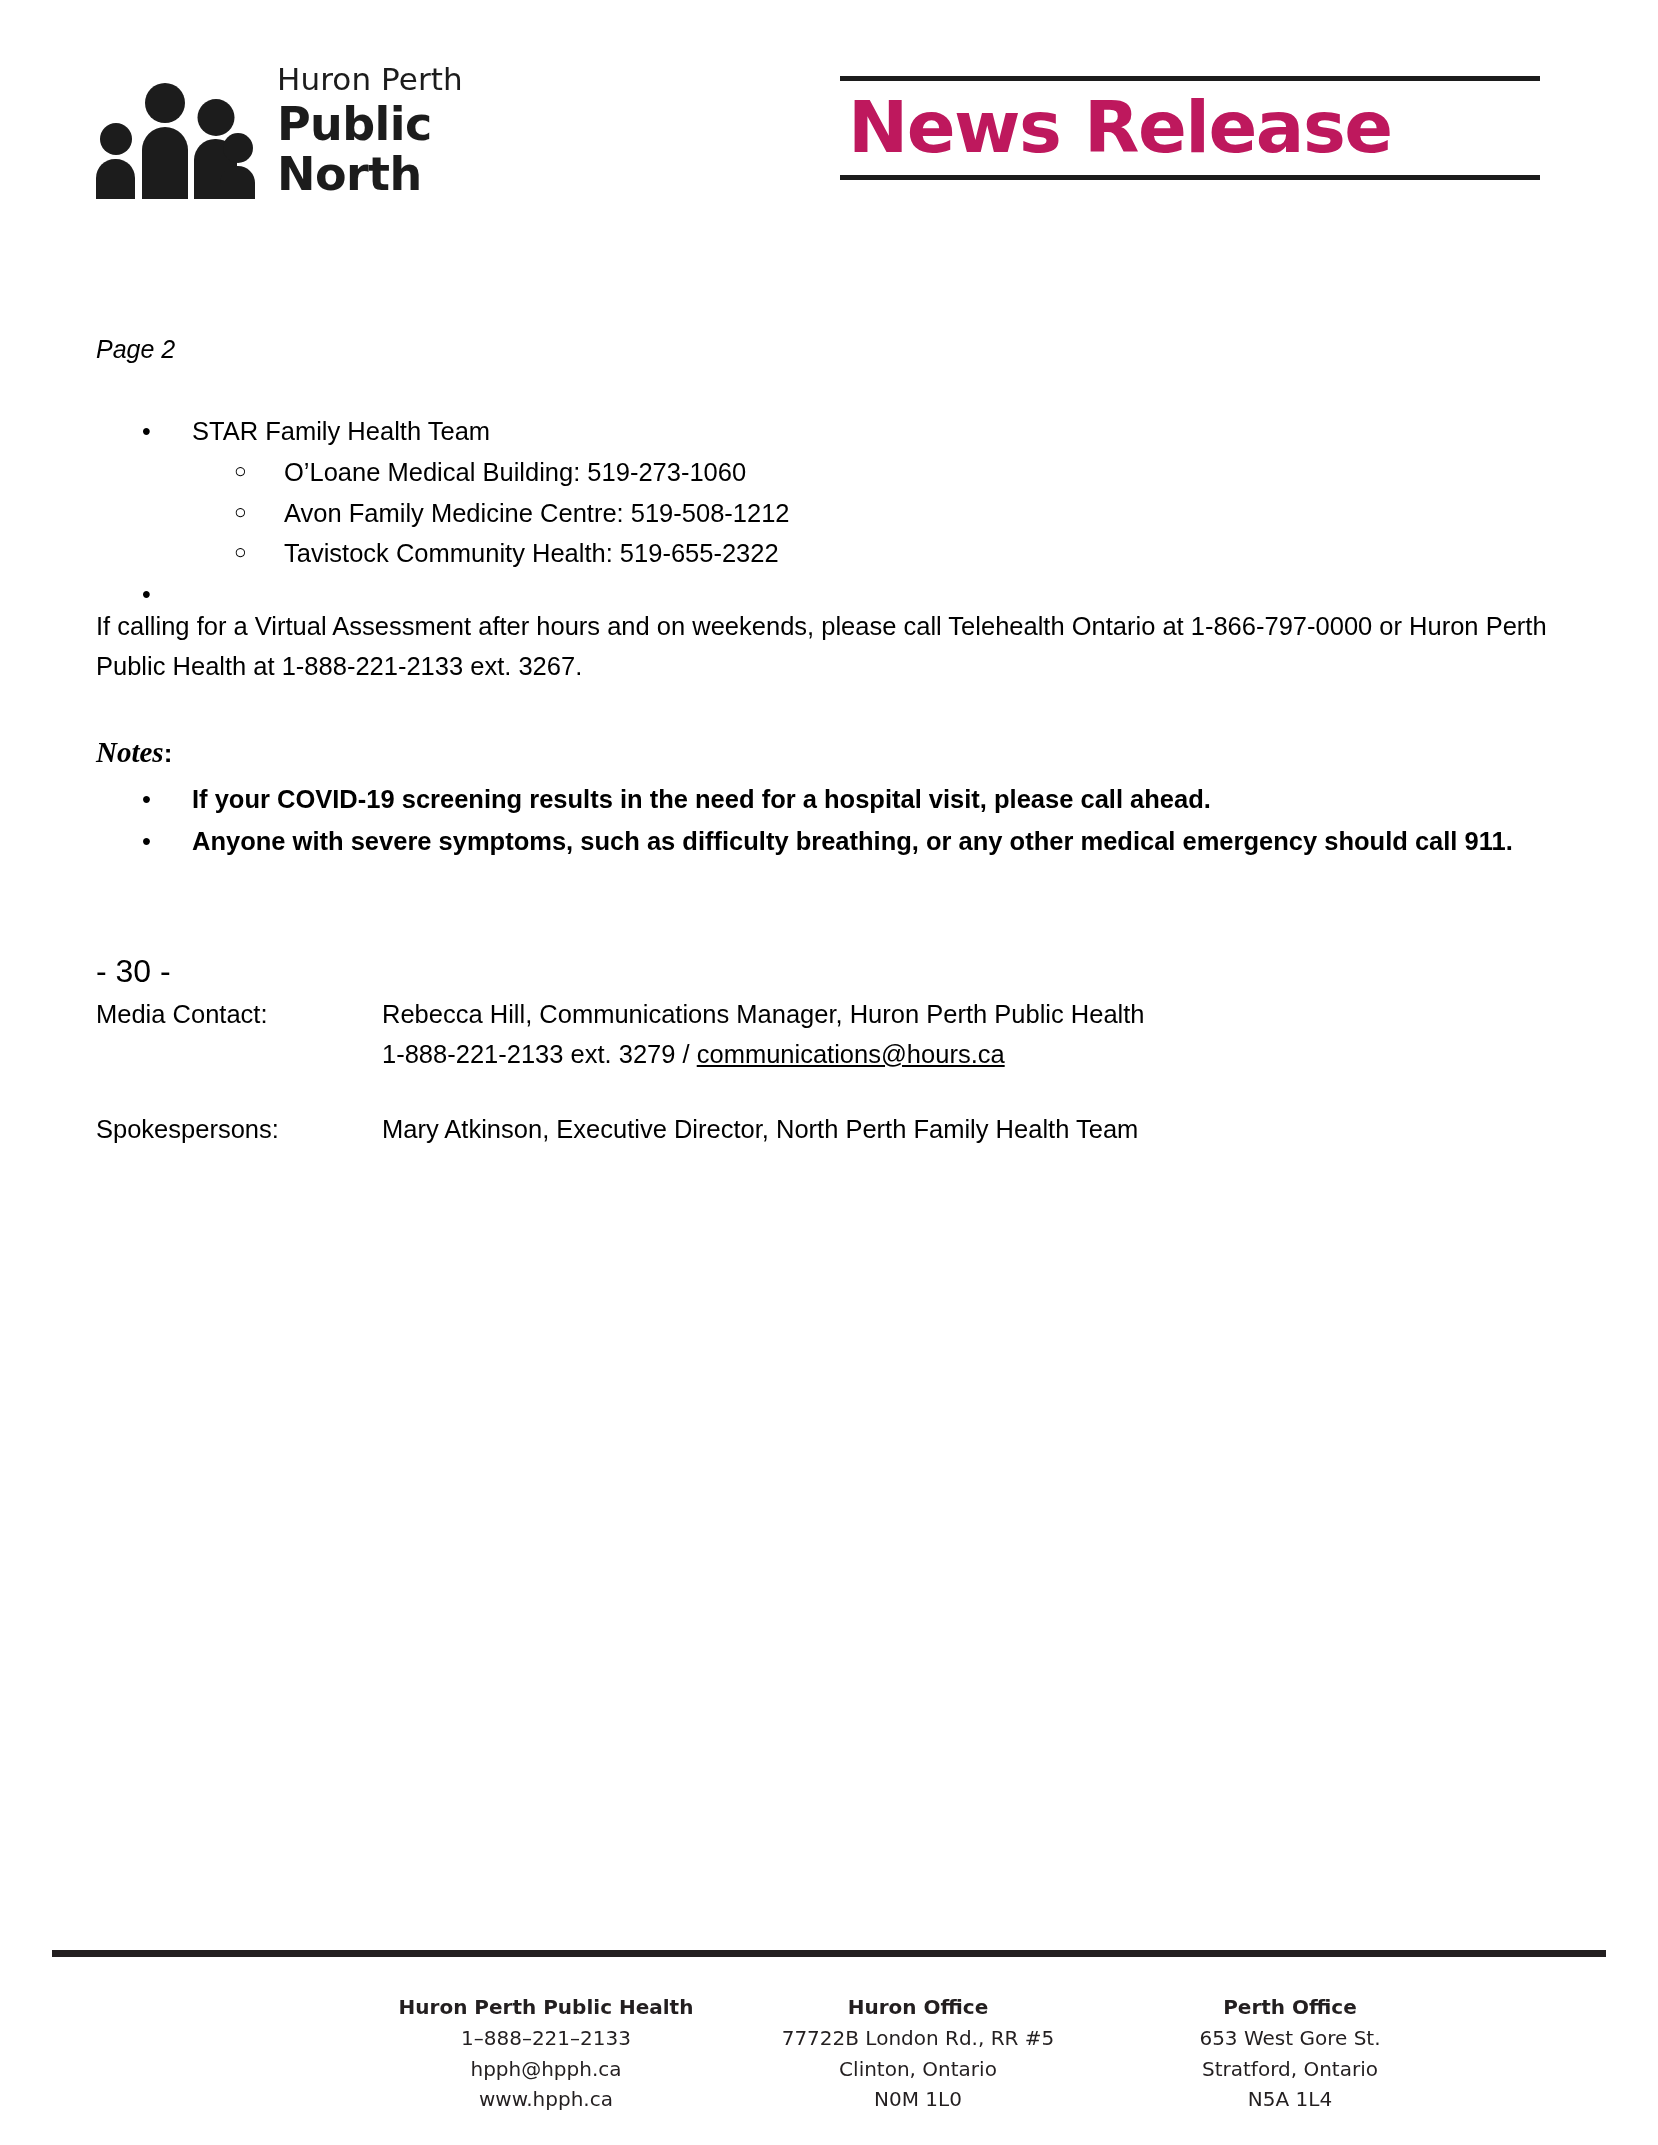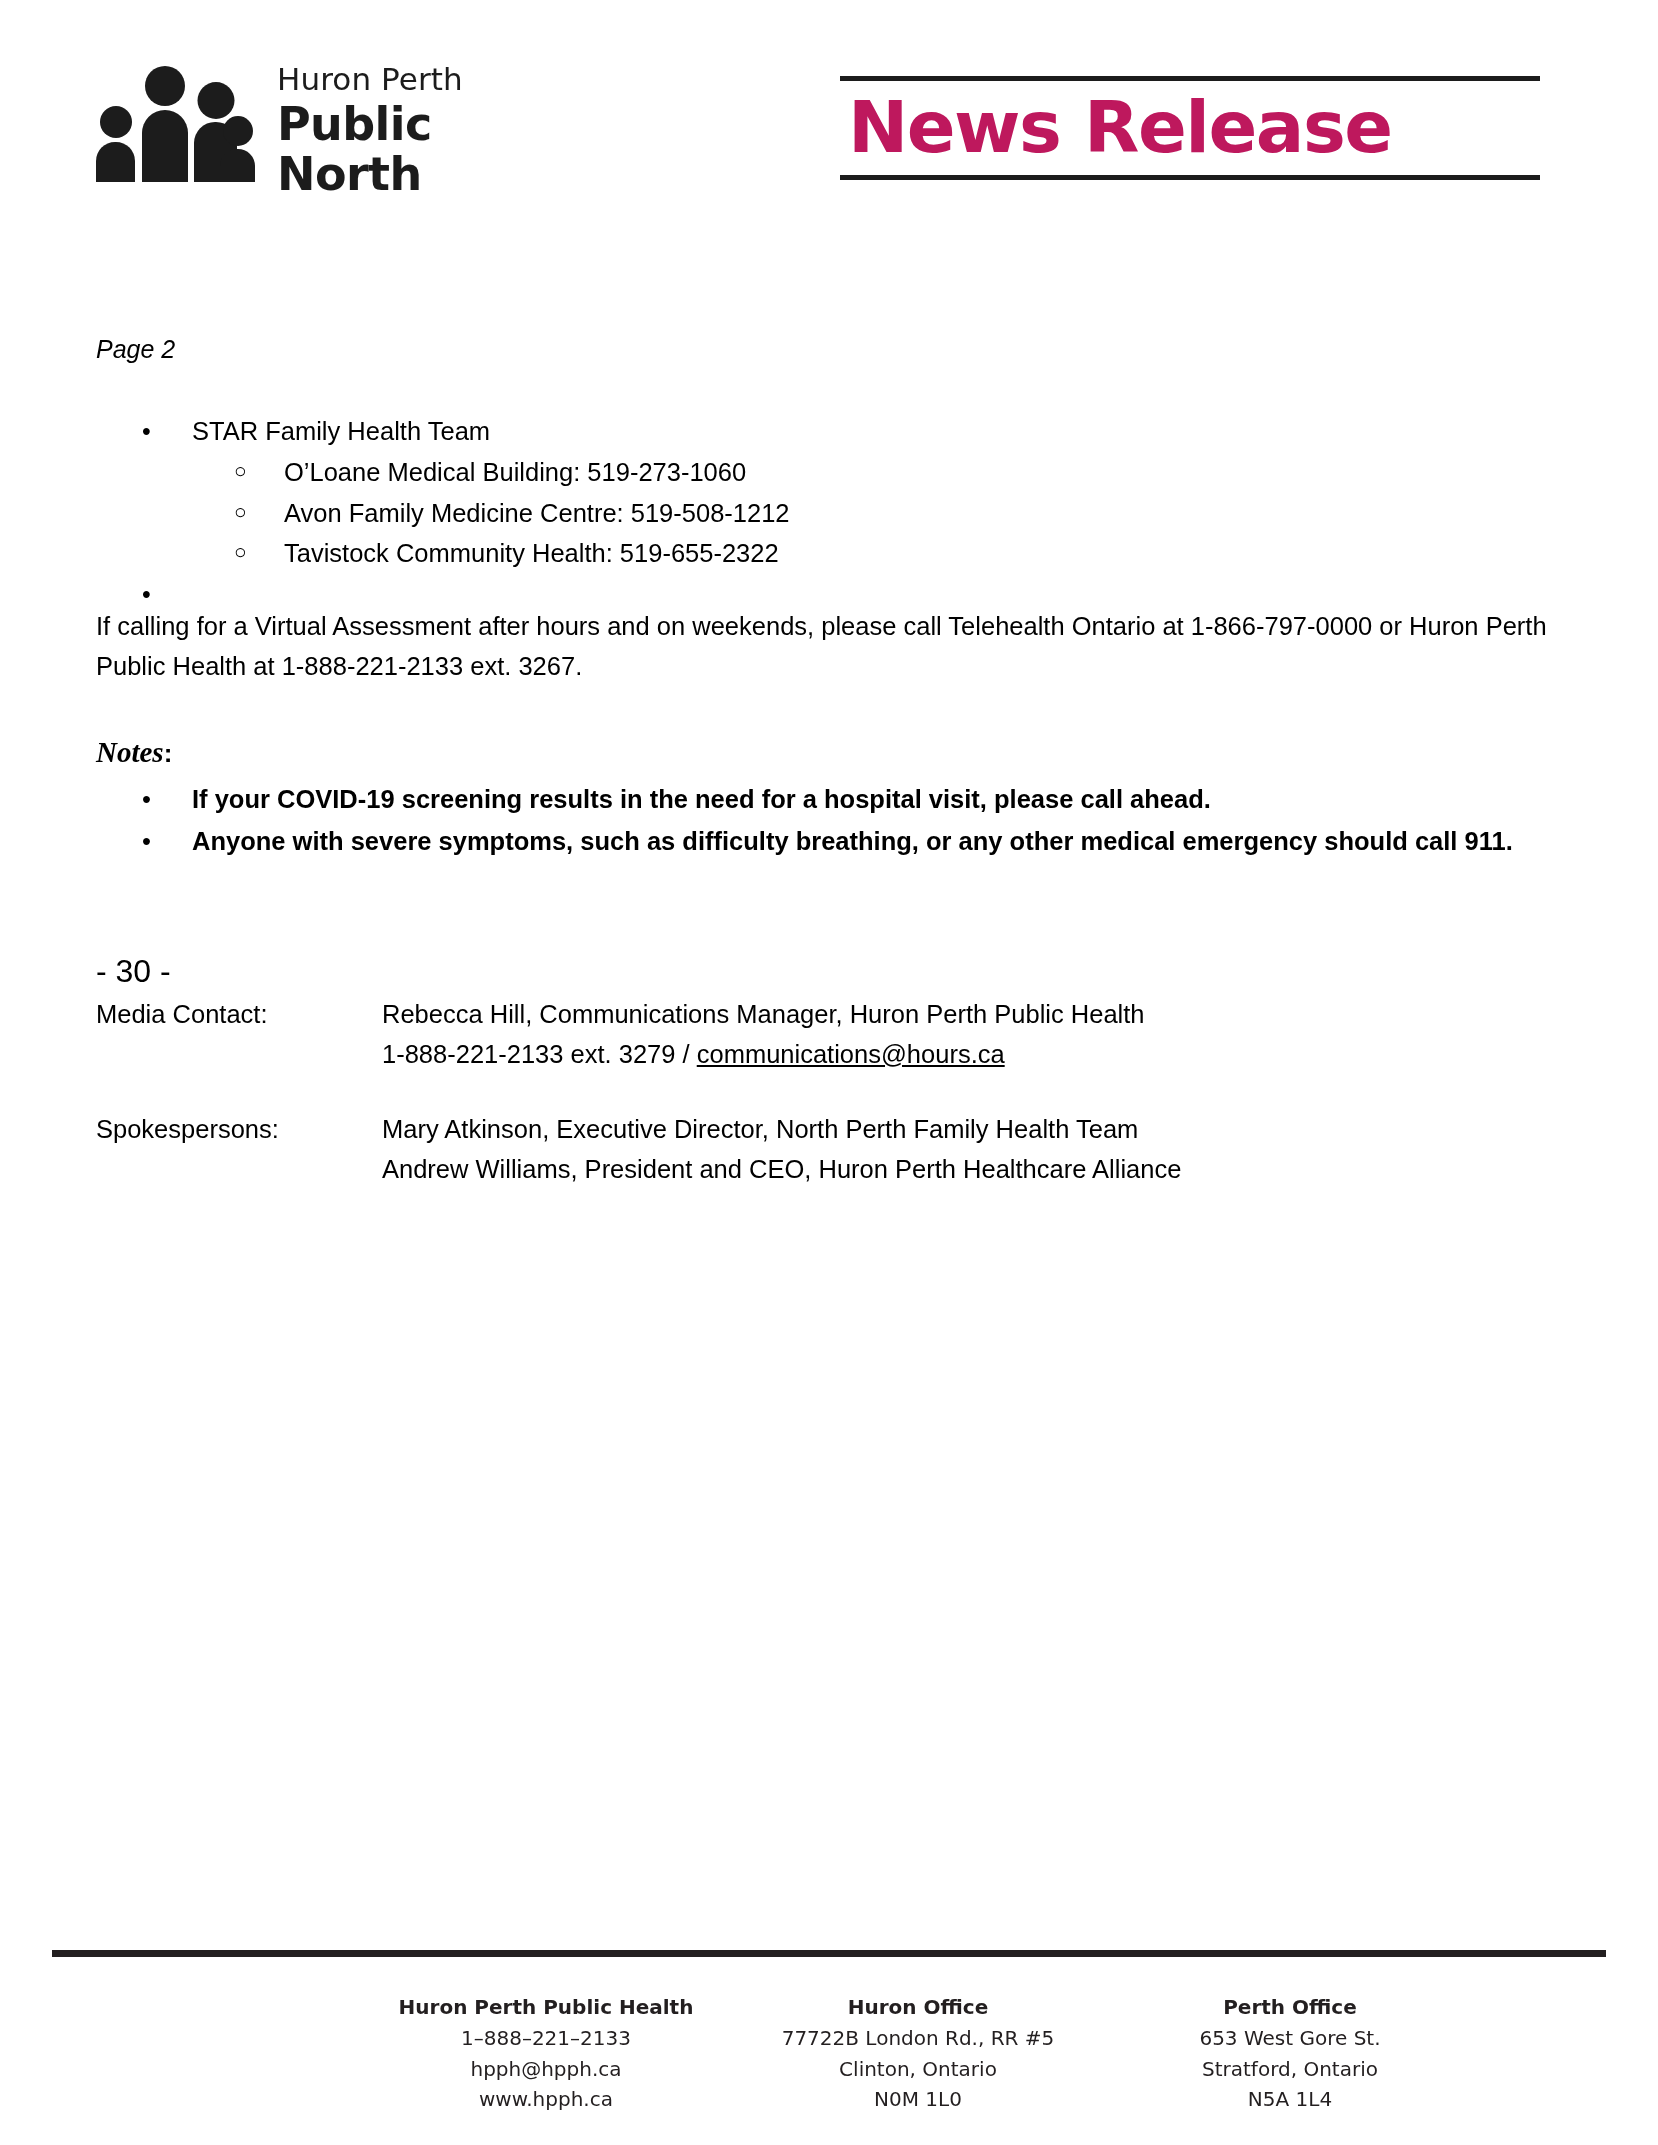--- a/index.html
+++ b/index.html
@@ -30,21 +30,21 @@
     top: 0;
     width: 1658px;
     height: 250px;
   }
 
   .logo-block {
     position: absolute;
     left: 96px;
     top: 62px;
     display: flex;
-    align-items: flex-start;
+    align-items: flex-end;
   }
 
   .logo-mark {
     position: relative;
     width: 163px;
     height: 120px;
     flex: none;
     margin-right: 18px;
   }
   .figure {
@@ -371,21 +371,20 @@
         <div class="contact-lines">
           <div>Rebecca Hill, Communications Manager, Huron Perth Public Health</div>
           <div><span>1-888-221-2133 ext. 3279 / </span><span class="email-link">communications@hours.ca</span></div>
         </div>
       </div>
 
       <div class="contact-row">
         <div class="contact-label">Spokespersons:</div>
         <div class="contact-lines">
           <div>Mary Atkinson, Executive Director, North Perth Family Health Team</div>
-          <div>Andrew Williams, President and CEO, Huron Perth Healthcare Alliance</div>
         </div>
       </div>
 
     </div>
   </div>
 
   <div class="footer">
     <div class="footer-rule"></div>
     <div class="footer-cols">
 

